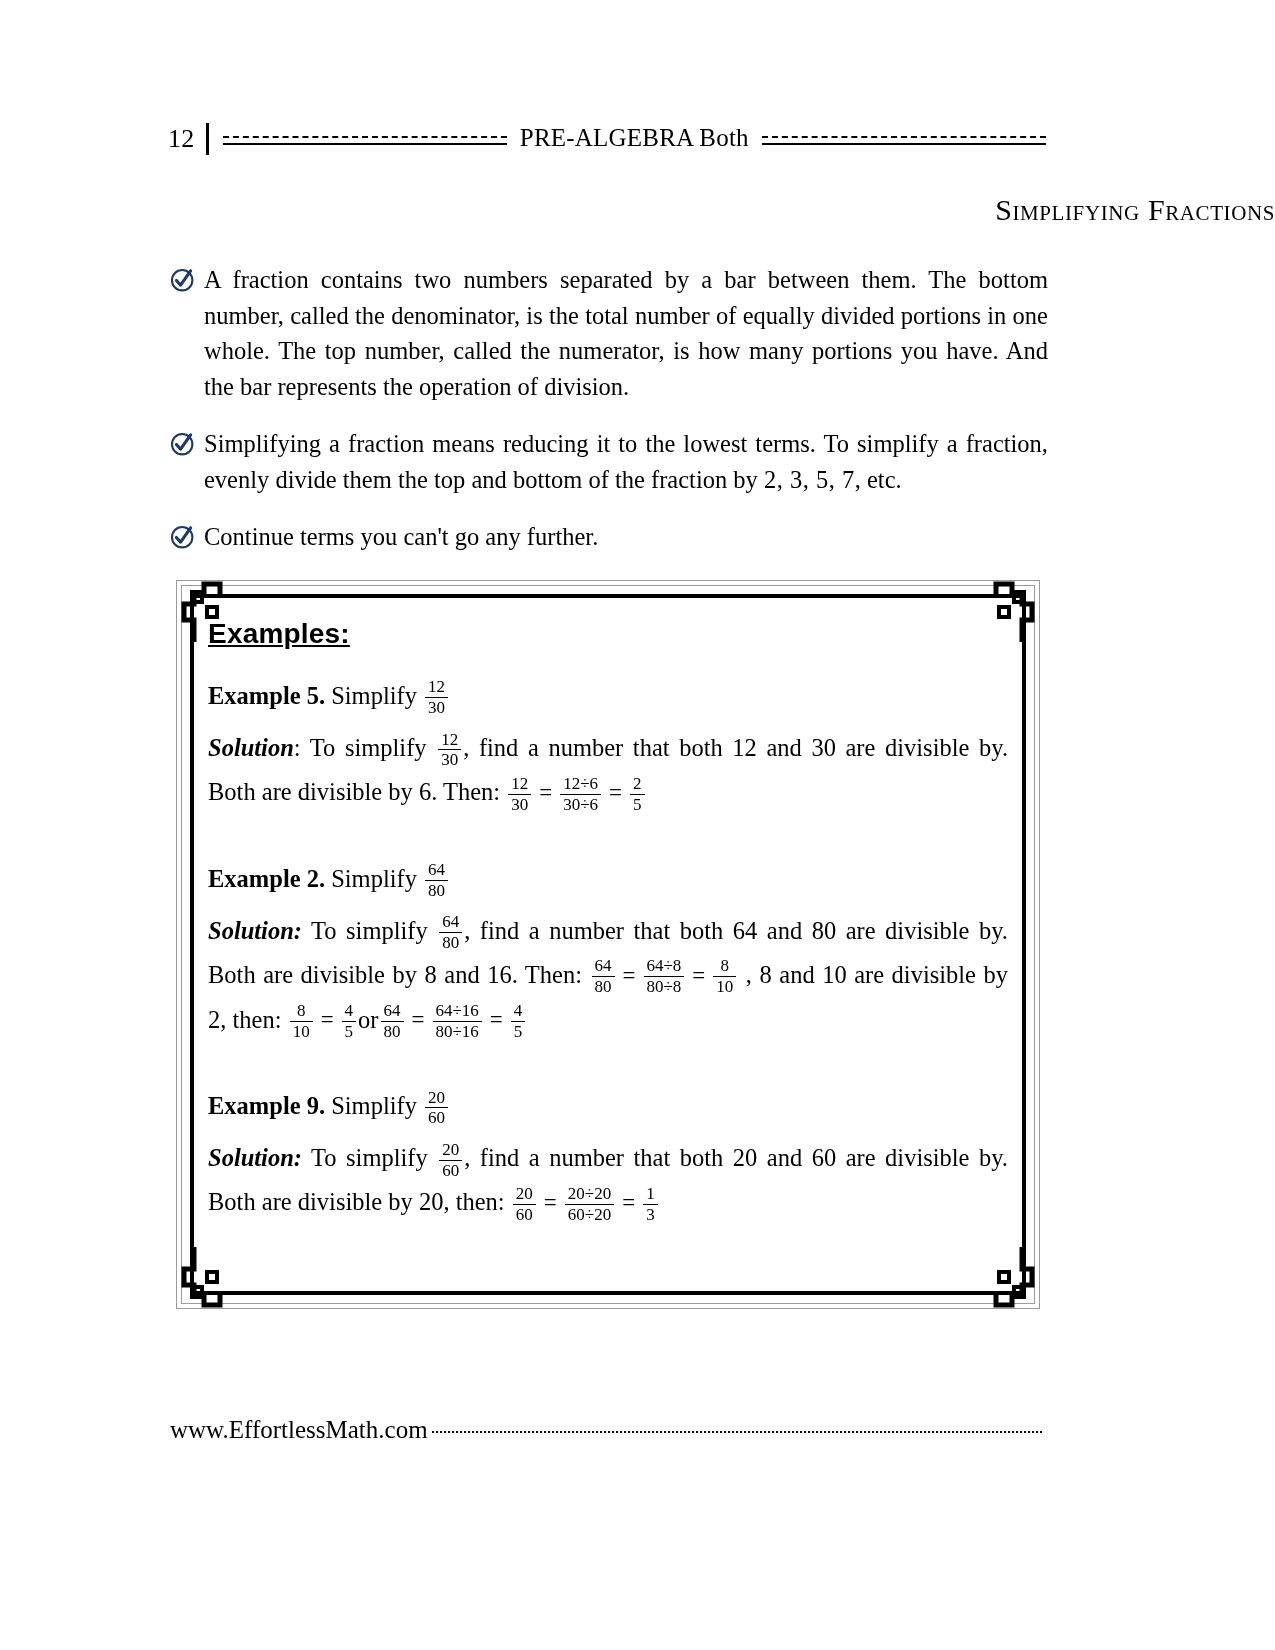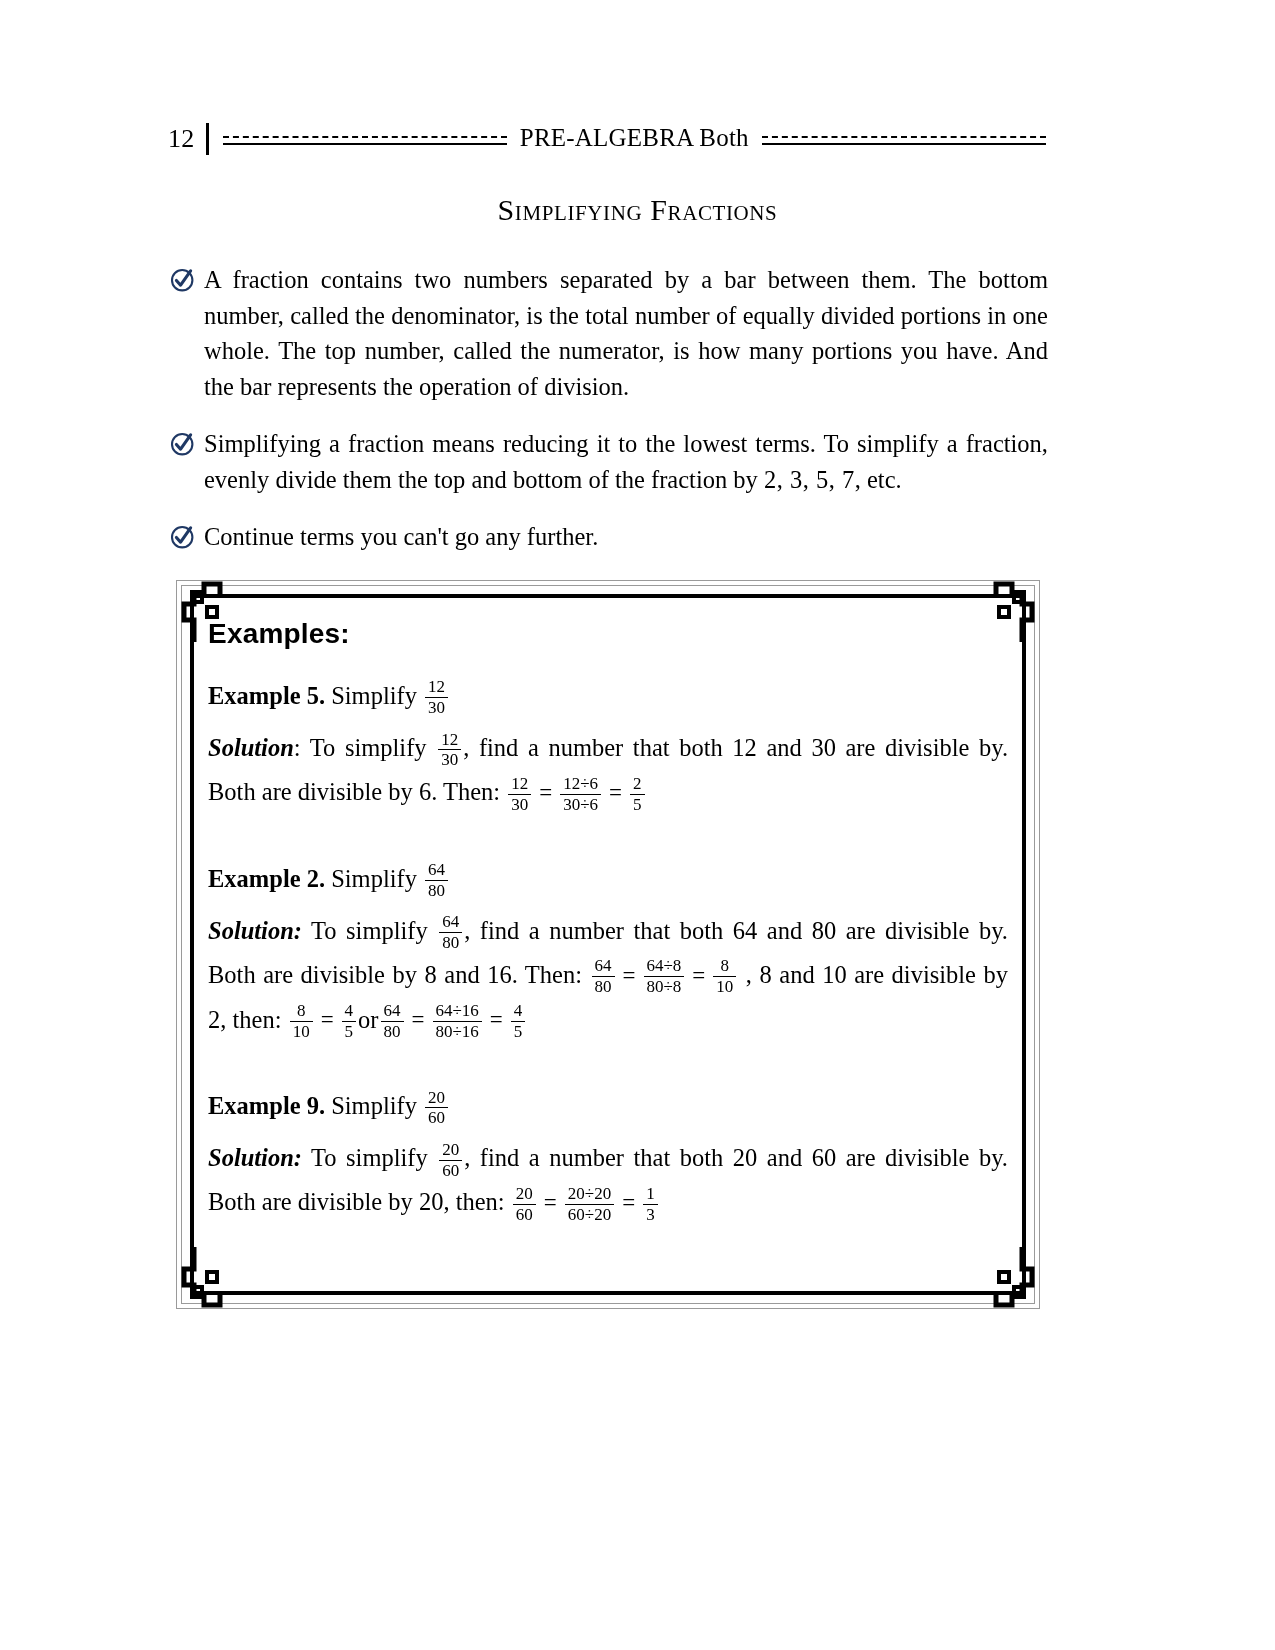--- a/index.html
+++ b/index.html
@@ -73,21 +73,21 @@
     position: relative;
     top: -1px;
   }
 
   
   .page-title {
     position: absolute;
     top: 193px;
     left: 0;
     width: 1275px;
-    text-align: center;
+    text-align: right;
     font-size: 30px;
     font-variant: small-caps;
     letter-spacing: .6px;
     font-weight: normal;
     margin: 0;
   }
 
   
   .bullets {
     position: absolute;
@@ -165,20 +165,21 @@
     top: 46px;
     right: 40px;
     bottom: 30px;
   }
   .examples-heading {
     font-family: "Liberation Sans", "DejaVu Sans", sans-serif;
     font-weight: bold;
     font-size: 28px;
     margin: 0 0 26px 0;
     letter-spacing: .2px;
+    text-decoration: underline;
   }
   .ex-block { margin-bottom: 14px; }
   .ex-title {
     font-size: 24.5px;
     line-height: 40px;
     margin-bottom: 8px;
   }
   .ex-title b { font-weight: bold; }
   .ex-sol {
     font-size: 24.5px;
@@ -354,14 +355,18 @@
           <b>Example 9.</b>
           <span>Simplify</span>
           <span class="frac"><span class="num">20</span><span class="den">60</span></span>
         </div>
         <div class="ex-sol"><span class="soltag">Solution</span><span class="soltag">:</span><span> To simplify </span><span class="frac"><span class="num">20</span><span class="den">60</span></span><span>, find a number that both 20 and 60 are divisible by. Both are divisible by 20, then: </span><span class="frac"><span class="num">20</span><span class="den">60</span></span><span class="eq">=</span><span class="frac"><span class="num">20÷20</span><span class="den">60÷20</span></span><span class="eq">=</span><span class="frac"><span class="num">1</span><span class="den">3</span></span></div>
       </div>
 
     </div>
   </div>
 
+  <div class="footer">
+    <span class="footer-url">www.EffortlessMath.com</span>
+    <span class="footer-dots"></span>
+  </div>
 
 </div>
 
 </body></html>

